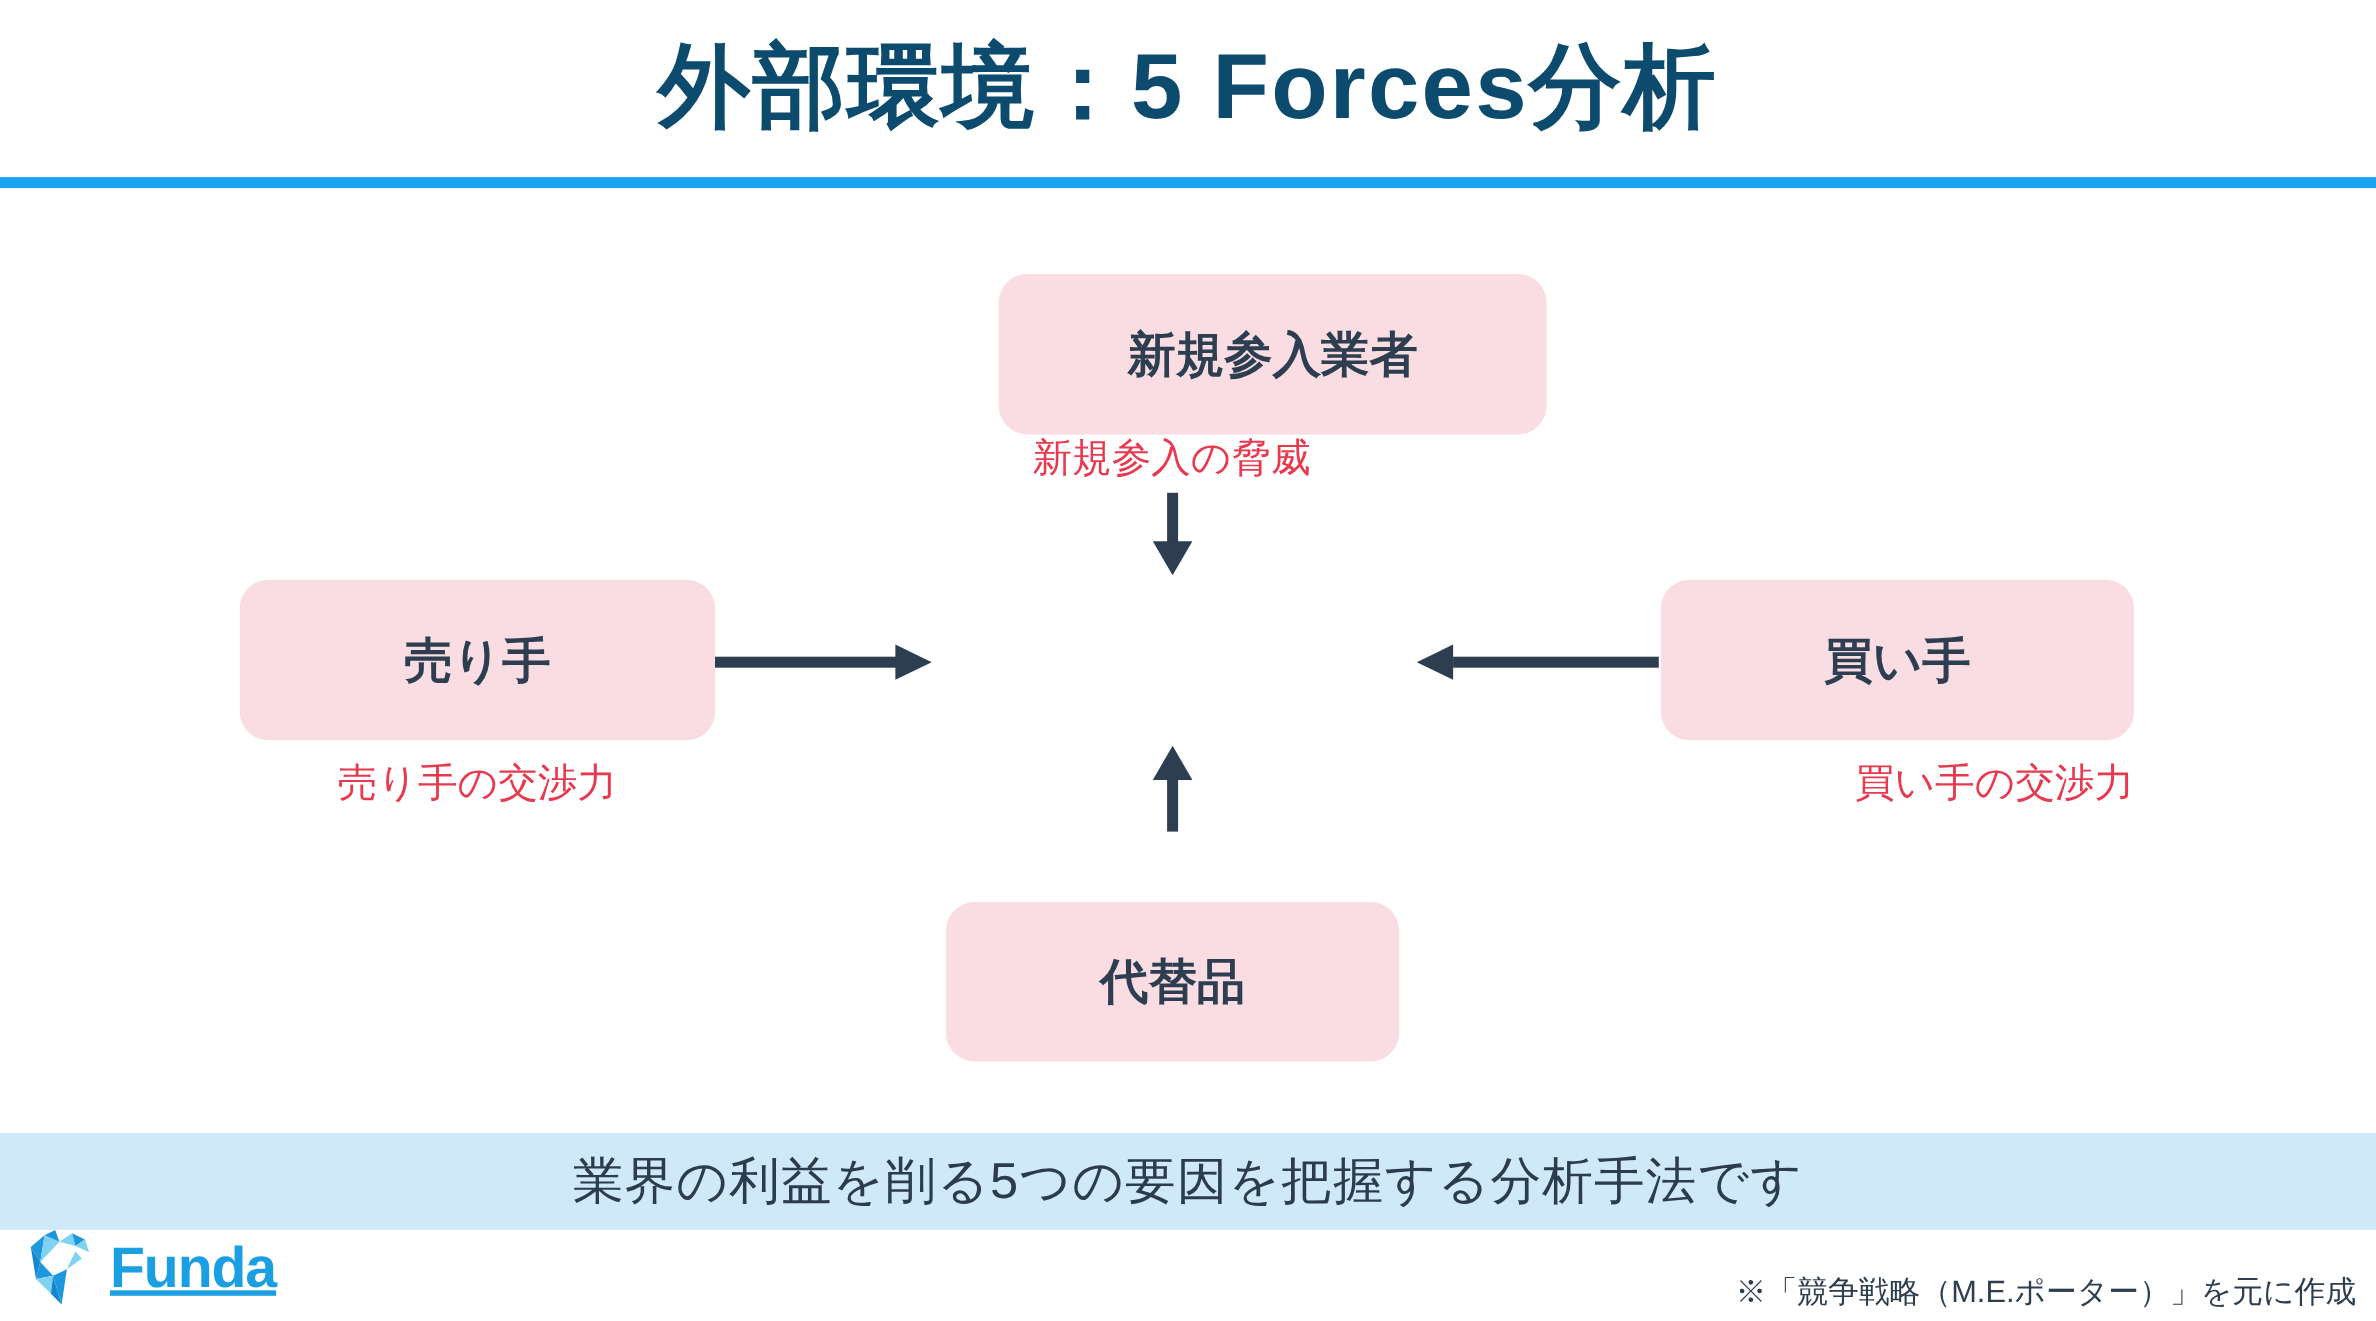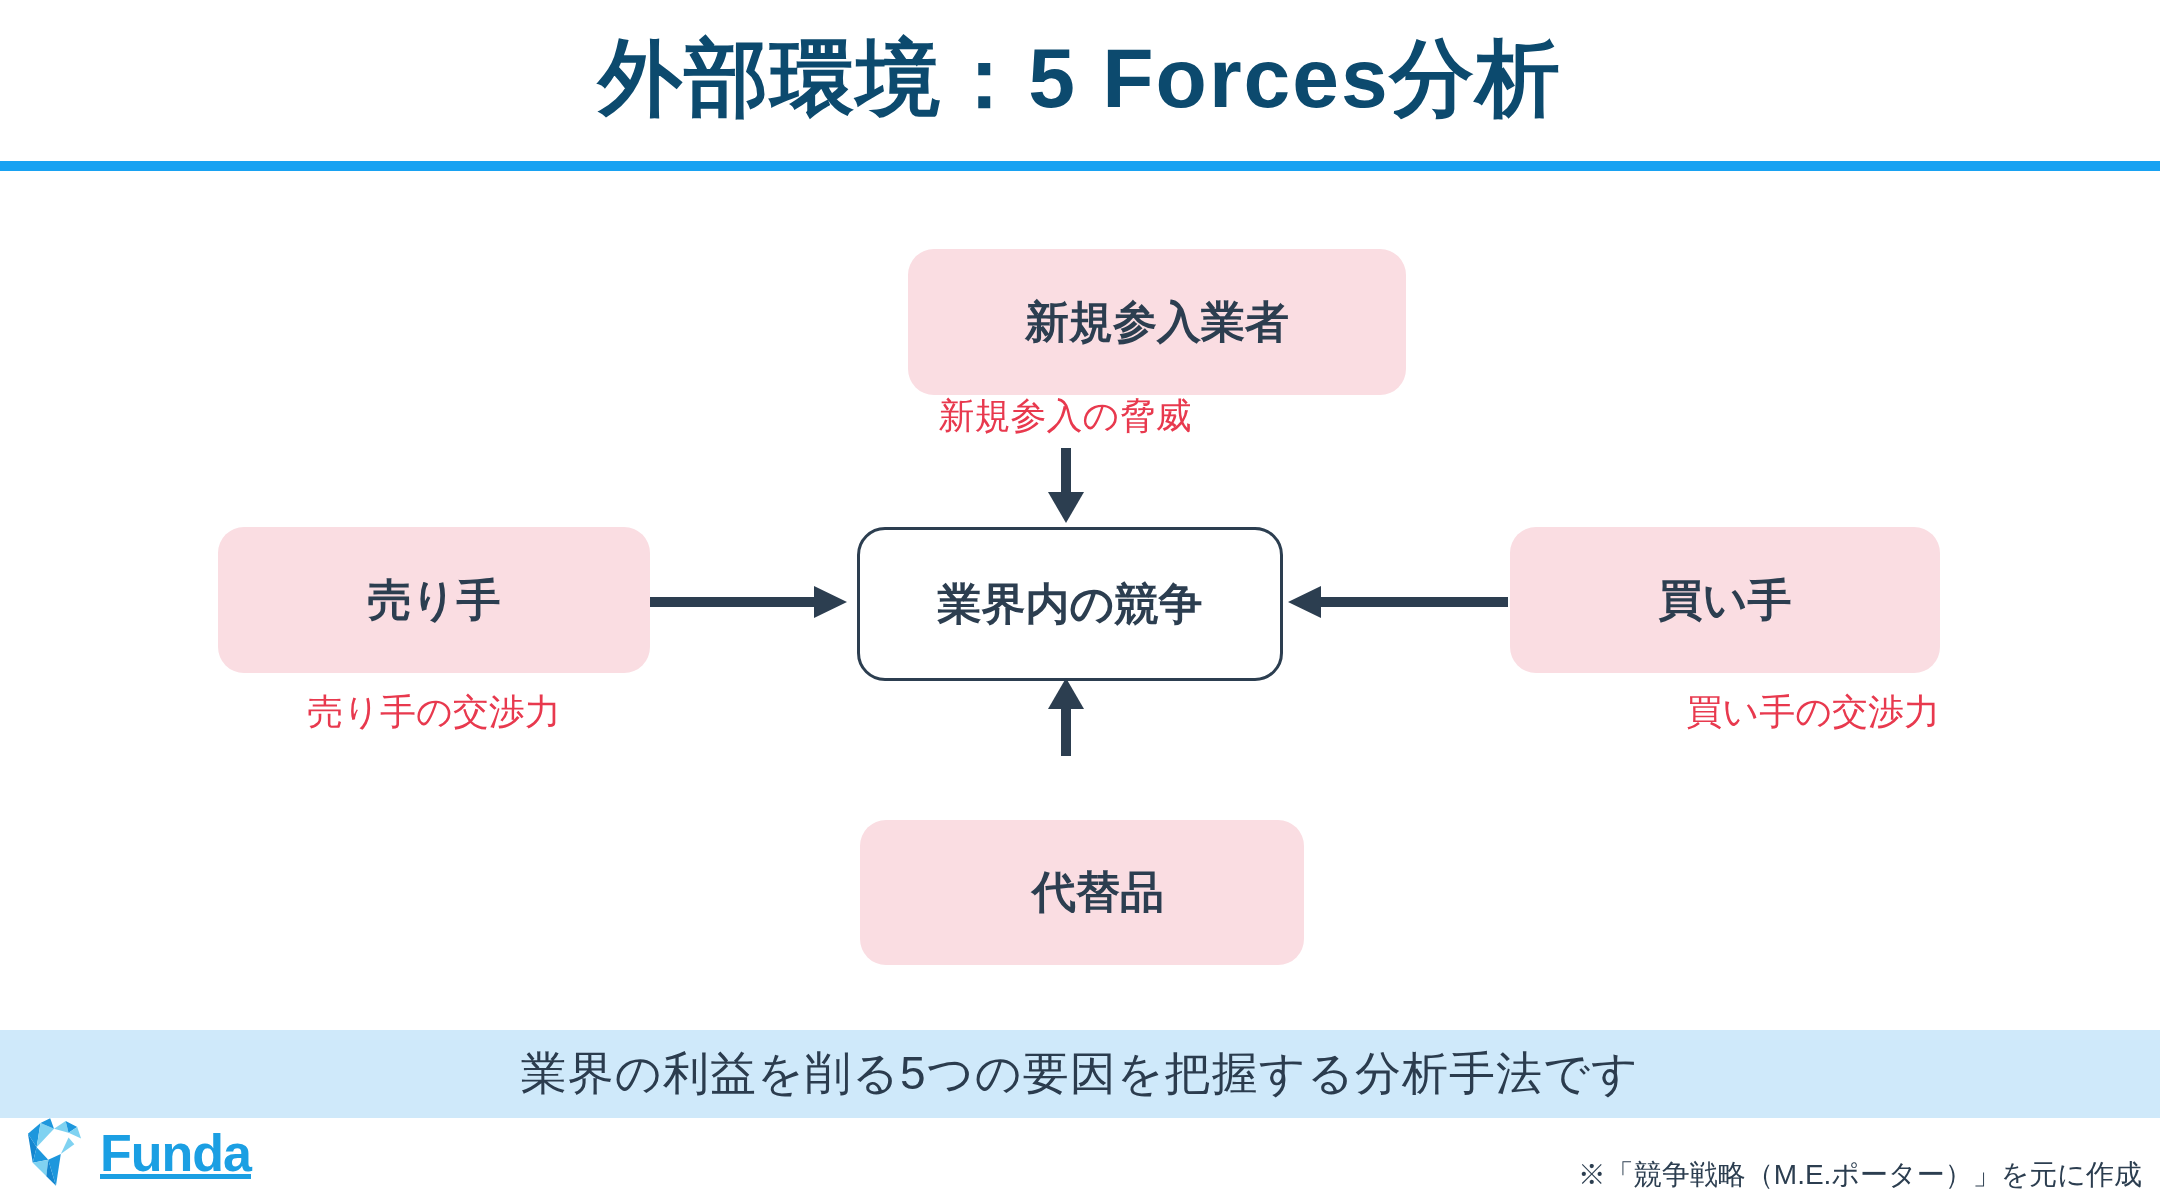--- a/index.html
+++ b/index.html
@@ -42,21 +42,21 @@
     font-size: 44px;
     font-weight: bold;
     color: #2c3e50;
     background: #fadde2;
     border-radius: 26px;
     text-align: center;
   }
   .box-top    { left: 908px;  top: 237px; width: 498px; height: 146px; margin-top: 12px; }
   .box-left   { left: 218px;  top: 527px; width: 432px; height: 146px; justify-content: center; }
   .box-right  { left: 1510px; top: 527px; width: 430px; height: 146px; }
-  .box-bottom { left: 860px;  top: 820px; width: 412px; height: 145px; padding-left: 32px; }
+  .box-bottom { left: 860px;  top: 820px; width: 412px; height: 145px; }
   .box-center {
     left: 857px; top: 527px; width: 420px; height: 148px;
     background: #ffffff;
     border: 3px solid #2c3e50;
     border-radius: 28px;
   }
 
   
   .force {
     position: absolute;
@@ -163,23 +163,20 @@
 
   <div class="box box-right">
     <span>買い手</span>
   </div>
   <div class="force force-right">買い手の交渉力</div>
 
   <div class="box box-bottom">
     <span>代替品</span>
   </div>
 
-  <div class="box box-center">
-    <span>業界内の競争</span>
-  </div>
 
   <div class="shaft-v arrow-down-shaft"></div>
   <div class="head head-down arrow-down-head"></div>
 
   <div class="shaft-v arrow-up-shaft"></div>
   <div class="head head-up arrow-up-head"></div>
 
   <div class="shaft-h arrow-right-shaft"></div>
   <div class="head head-right arrow-right-head"></div>
 

